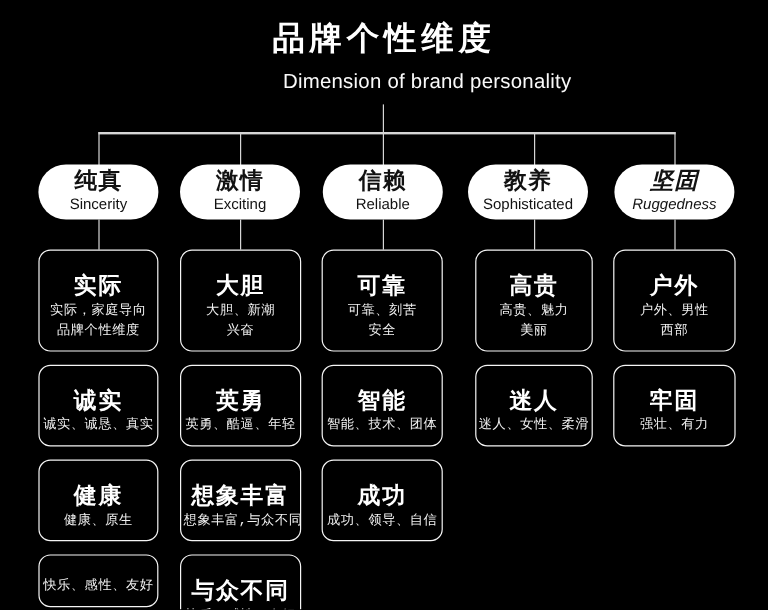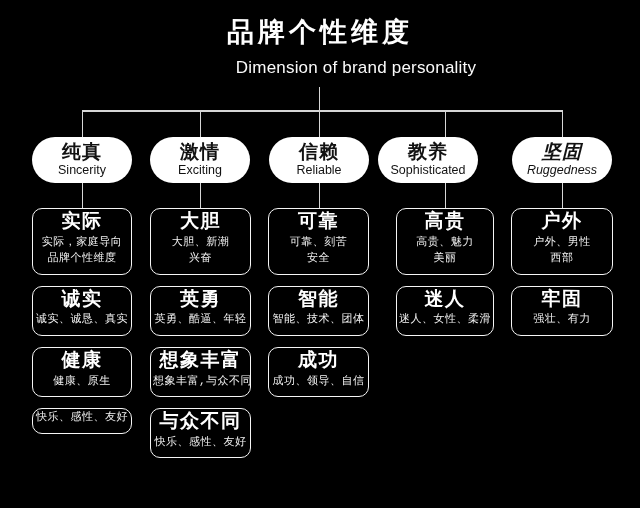--- a/index.html
+++ b/index.html
@@ -21,21 +21,21 @@
   .pill{
     position:absolute;top:137px;height:46px;width:100px;background:#ffffff;
     border-radius:23px;display:flex;flex-direction:column;align-items:center;justify-content:center;
     color:#121212;line-height:1.1;
   }
   .pill-zh{font-size:19px;font-weight:bold;letter-spacing:1px;}
   .pill-en{font-size:12.5px;margin-top:1px;}
   .col{position:absolute;top:208px;display:flex;flex-direction:column;gap:11px;}
   .box{
     background:#000;border:1.5px solid #f5f5f5;border-radius:10px;
-    padding:0 2px 7px;text-align:center;box-sizing:border-box;
+    padding:18px 2px 7px;text-align:center;box-sizing:border-box;
   }
   .box-title{font-size:19px;font-weight:bold;letter-spacing:1.5px;line-height:1.3;color:#ffffff;}
   .box-desc{font-size:11px;line-height:1.5;color:#f2f2f2;letter-spacing:.5px;}
   .box-desc span{display:block;white-space:nowrap;font-family:Liberation Mono, monospace;}
 </style>
 </head>
 <body>
 
 <div class="stage">
 
@@ -60,21 +60,21 @@
     <div class="pill-en">Sincerity</div>
   </div>
   <div class="pill" style="left:150px;">
     <div class="pill-zh">激情</div>
     <div class="pill-en">Exciting</div>
   </div>
   <div class="pill" style="left:269px;">
     <div class="pill-zh">信赖</div>
     <div class="pill-en">Reliable</div>
   </div>
-  <div class="pill" style="left:378px;">
+  <div class="pill" style="left:390px;">
     <div class="pill-zh">教养</div>
     <div class="pill-en">Sophisticated</div>
   </div>
   <div class="pill" style="left:512px;font-style:italic;">
     <div class="pill-zh">坚固</div>
     <div class="pill-en">Ruggedness</div>
   </div>
 
   <div class="col" style="left:32px;width:100px;">
     <div class="box">

